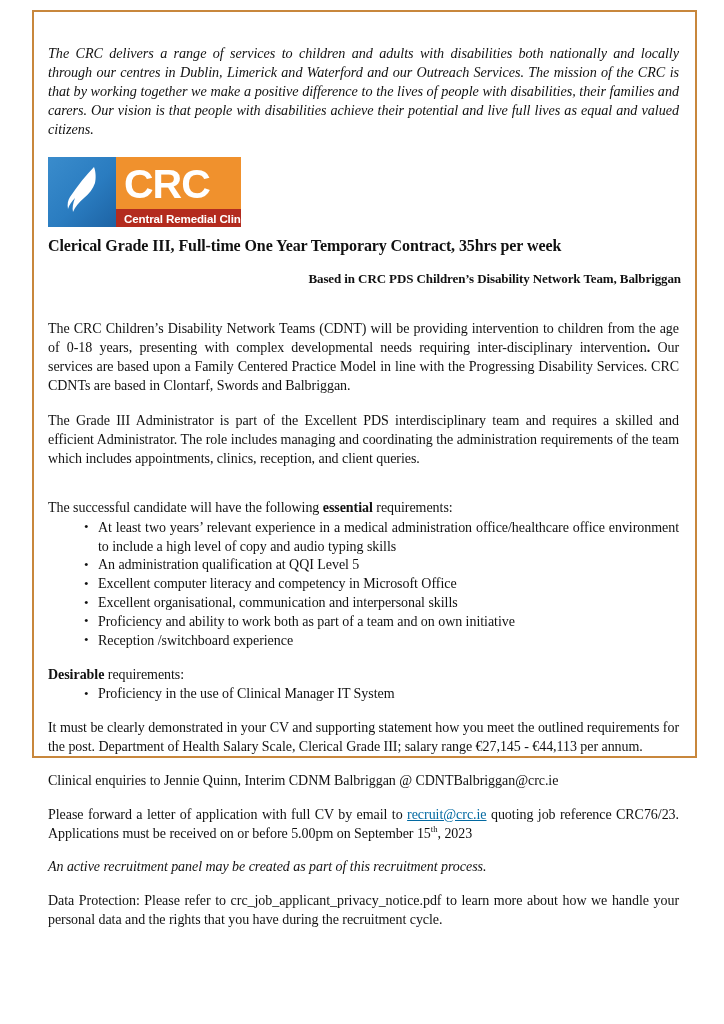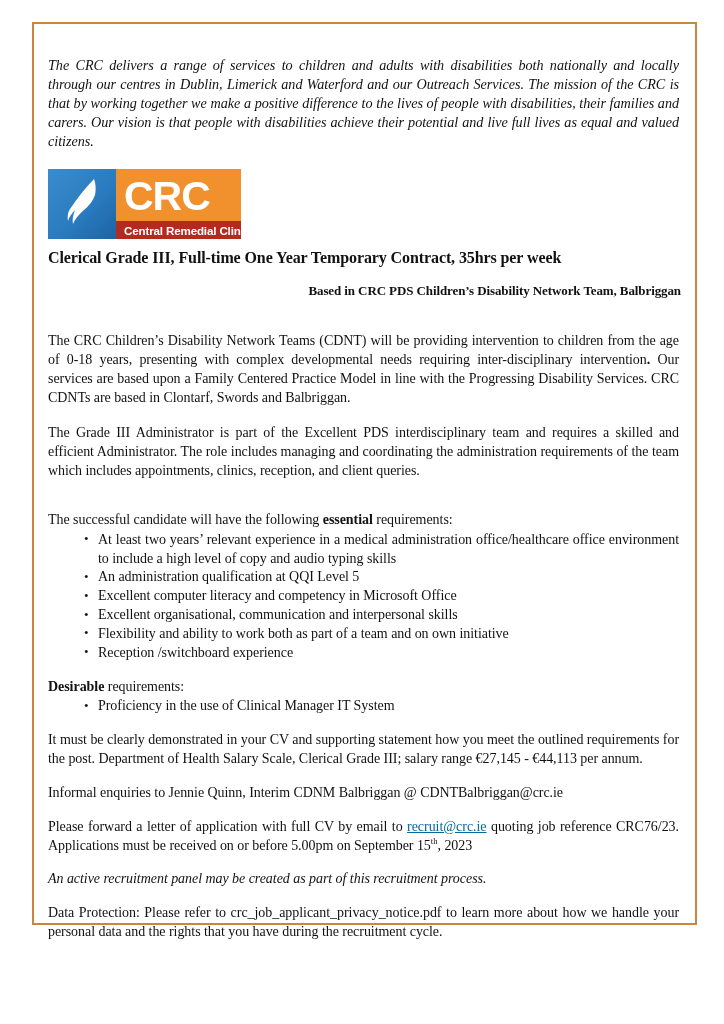--- a/index.html
+++ b/index.html
@@ -11,23 +11,23 @@
     width: 724px;
     height: 1024px;
     font-family: "Liberation Serif", "DejaVu Serif", serif;
     color: #111111;
     overflow: hidden;
   }
 
   .page {
     position: absolute;
     left: 32px;
-    top: 22px;
+    top: 10px;
     width: 665px;
-    height: 903px;
+    height: 748px;
     border: 2px solid #c8873c;
     box-sizing: border-box;
     background: #ffffff;
   }
 
   .page-inner {
     padding: 32px 14px 0 12px;
     box-sizing: border-box;
     height: 100%;
   }
@@ -161,33 +161,33 @@
 
     <p class="body gap-md">The Grade III Administrator is part of the Excellent PDS interdisciplinary team and requires a skilled and efficient Administrator. The role includes managing and coordinating the administration requirements of the team which includes appointments, clinics, reception, and client queries.</p>
 
     <p class="body gap-xl"><span>The successful candidate will have the following </span><b>essential</b><span> requirements:</span></p>
 
     <ul class="bullets">
       <li>At least two years’ relevant experience in a medical administration office/healthcare office environment to include a high level of copy and audio typing skills</li>
       <li>An administration qualification at QQI Level 5</li>
       <li>Excellent computer literacy and competency in Microsoft Office</li>
       <li>Excellent organisational, communication and interpersonal skills</li>
-      <li>Flexibility and ability to work both as part of a team and on own initiative</li>
+      <li>Proficiency and ability to work both as part of a team and on own initiative</li>
       <li>Reception /switchboard experience</li>
     </ul>
 
     <p class="body gap-sm"><b>Desirable</b><span> requirements:</span></p>
 
     <ul class="bullets">
       <li>Proficiency in the use of Clinical Manager IT System</li>
     </ul>
 
     <p class="body gap-sm">It must be clearly demonstrated in your CV and supporting statement how you meet the outlined requirements for the post. Department of Health Salary Scale, Clerical Grade III; salary range €27,145 - €44,113 per annum.</p>
 
-    <p class="body gap-sm">Informal enquiries to Jennie Quinn, Interim CDNM Balbriggan @ CDNTBalbriggan@crc.ie</p>
+    <p class="body gap-sm">Clinical enquiries to Jennie Quinn, Interim CDNM Balbriggan @ CDNTBalbriggan@crc.ie</p>
 
     <p class="body gap-sm"><span>Please forward a letter of application with full CV by email to </span><a class="maillink" href="#">recruit@crc.ie</a><span> quoting job reference CRC76/23. Applications must be received on or before 5.00pm on September 15</span><sup>th</sup><span>, 2023</span></p>
 
     <p class="body italic-note gap-sm">An active recruitment panel may be created as part of this recruitment process.</p>
 
     <p class="body gap-sm">Data Protection: Please refer to crc_job_applicant_privacy_notice.pdf to learn more about how we handle your personal data and the rights that you have during the recruitment cycle.</p>
 
   </div>
 </div>
 

